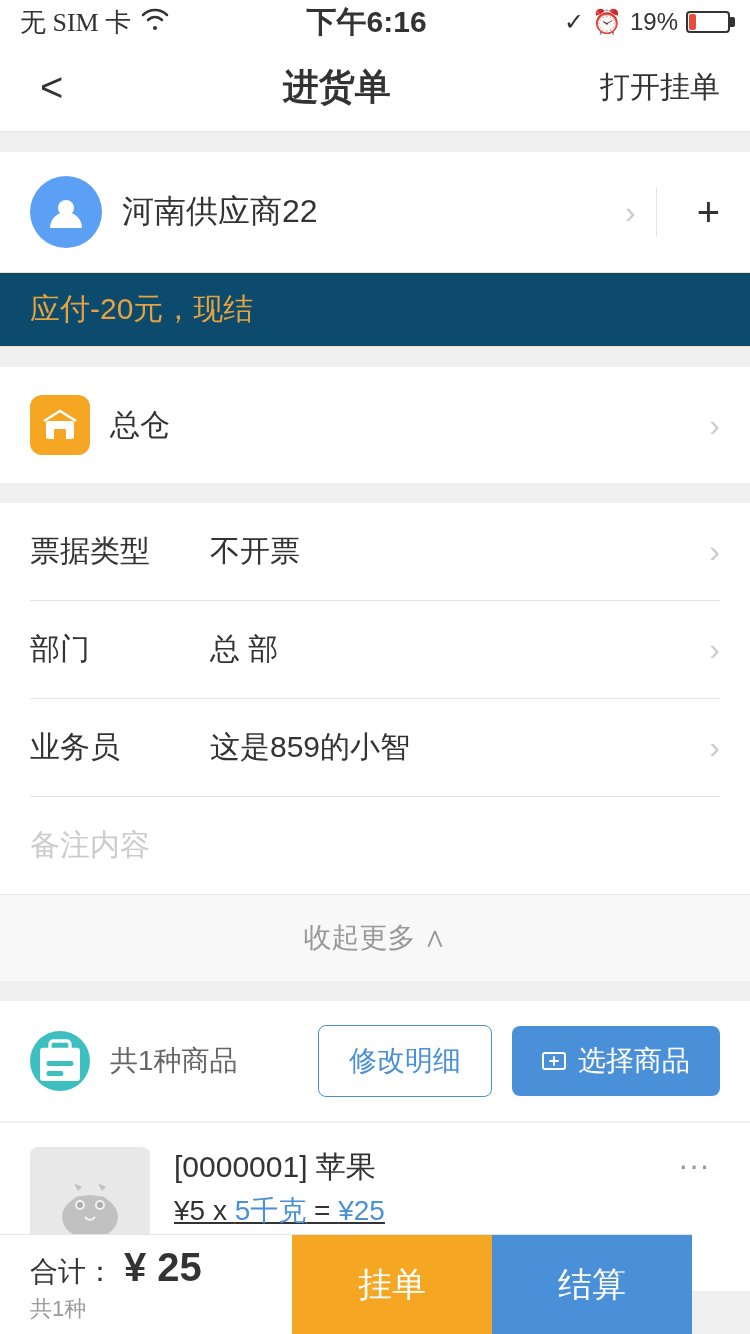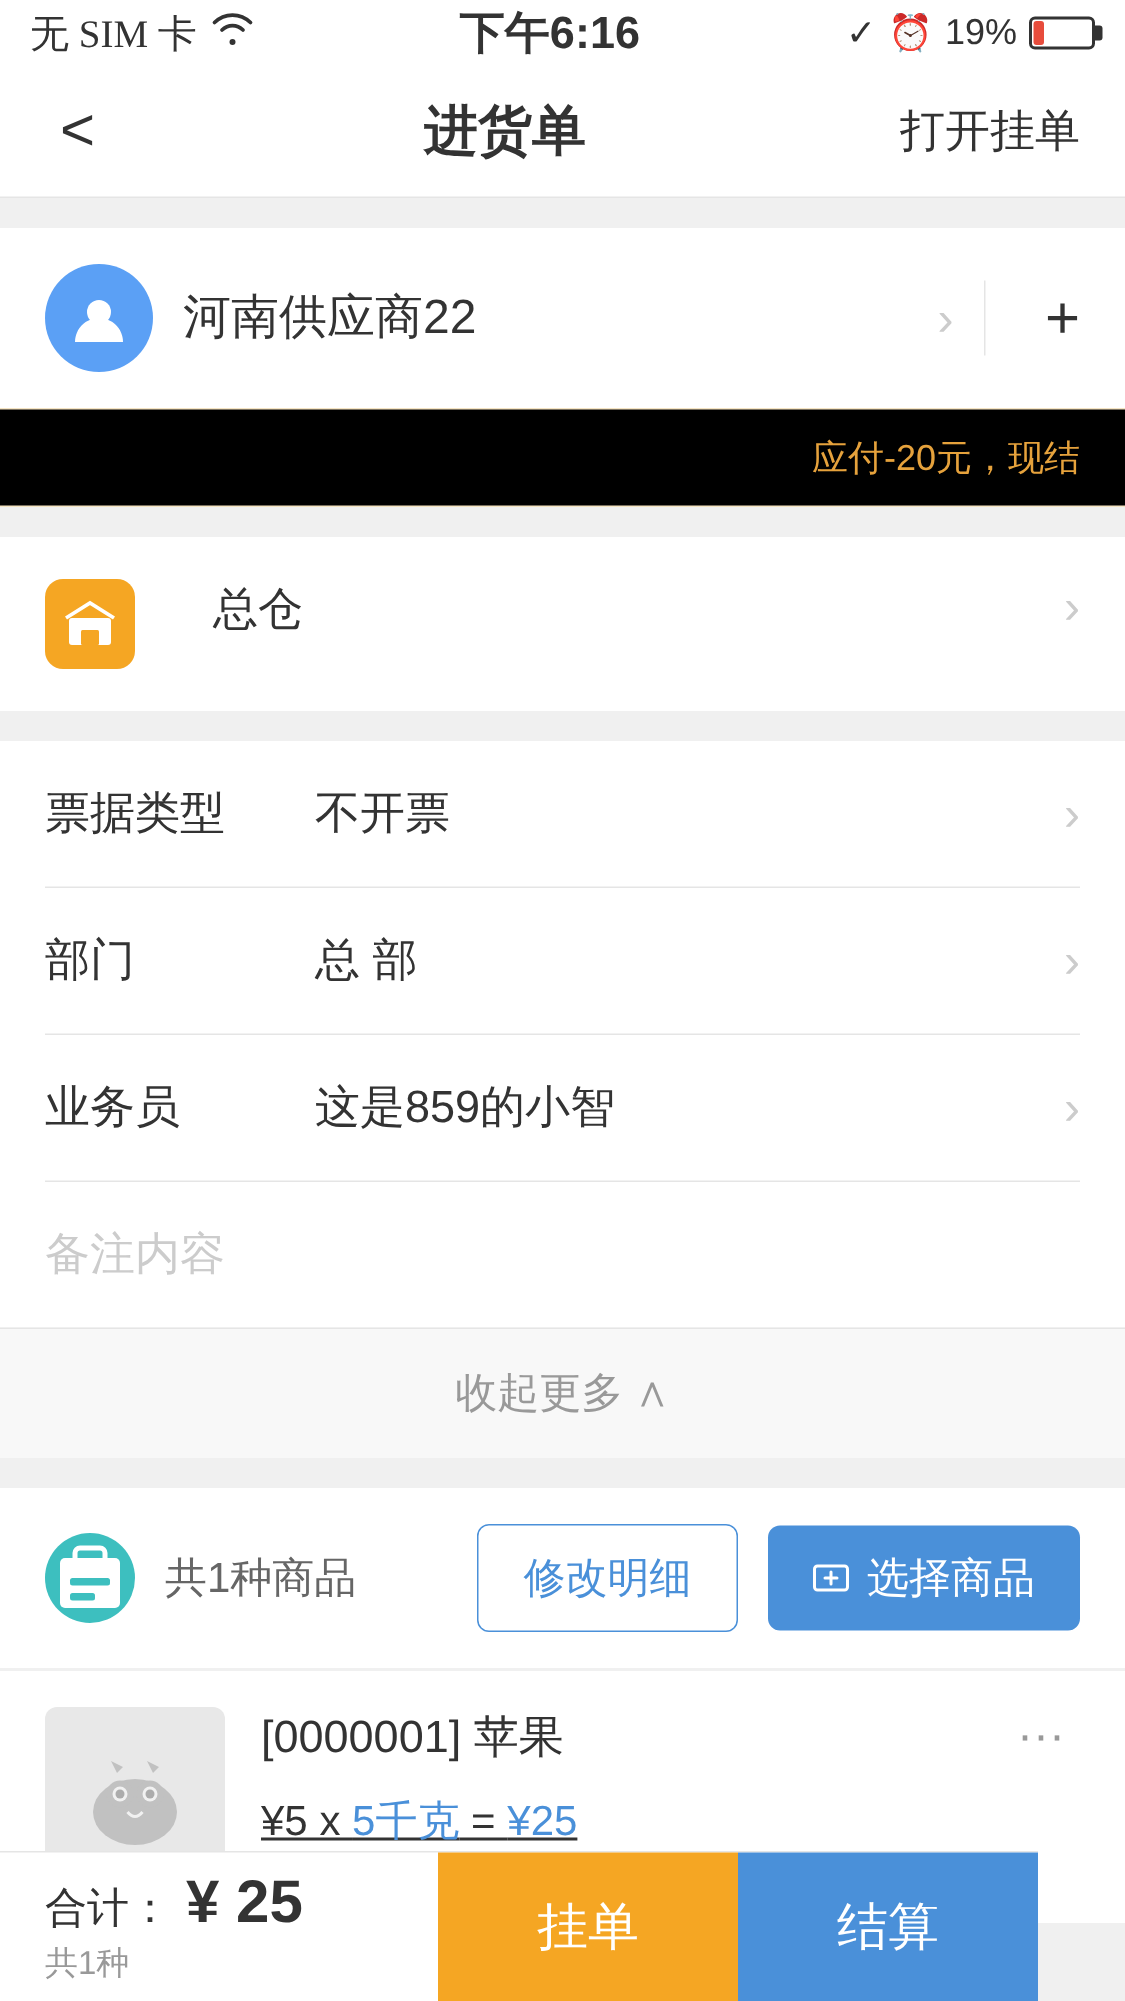--- a/index.html
+++ b/index.html
@@ -138,36 +138,35 @@
       font-size: 32px;
     }
     .plus-icon {
       font-size: 40px;
       color: #333;
       margin-left: 20px;
     }
 
     
     .notice-bar {
-      background: #000000;
+      background: #0c4a6e;
       padding: 16px 30px;
-      font-size: 24px;
+      font-size: 30px;
       color: #e6a23c;
       border-top: 1px solid #f5e4c3;
       border-bottom: 1px solid #f5e4c3;
-      text-align: right;
     }
 
     
     .info-row {
       background: #fff;
       display: flex;
+      align-items: center;
       padding: 28px 30px;
       min-height: 88px;
-      gap: 32px;
     }
     .info-row-icon {
       width: 60px;
       height: 60px;
       border-radius: 12px;
       background: #f5a623;
       display: flex;
       align-items: center;
       justify-content: center;
       margin-right: 20px;
@@ -279,21 +278,21 @@
       justify-content: center;
       margin-right: 24px;
       flex-shrink: 0;
     }
     .product-info {
       flex: 1;
     }
     .product-name {
       font-size: 30px;
       color: #333;
-      margin-bottom: 16px;
+      margin-bottom: 4px;
     }
     .product-price {
       font-size: 28px;
       color: #333;
       text-decoration: underline;
     }
     .product-more {
       color: #999;
       font-size: 32px;
       padding: 0 10px;

